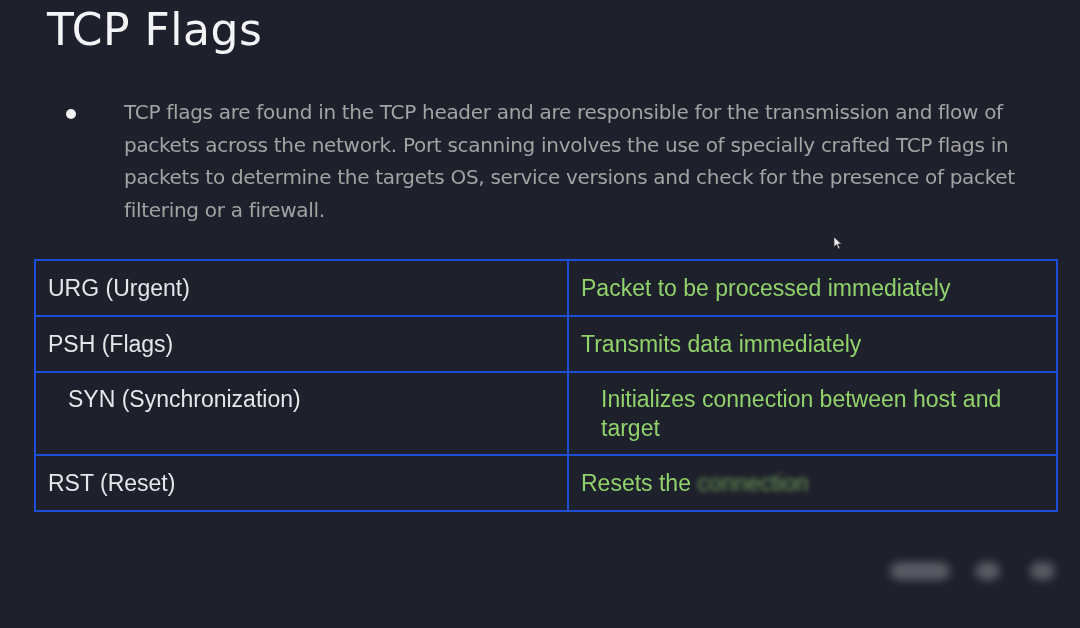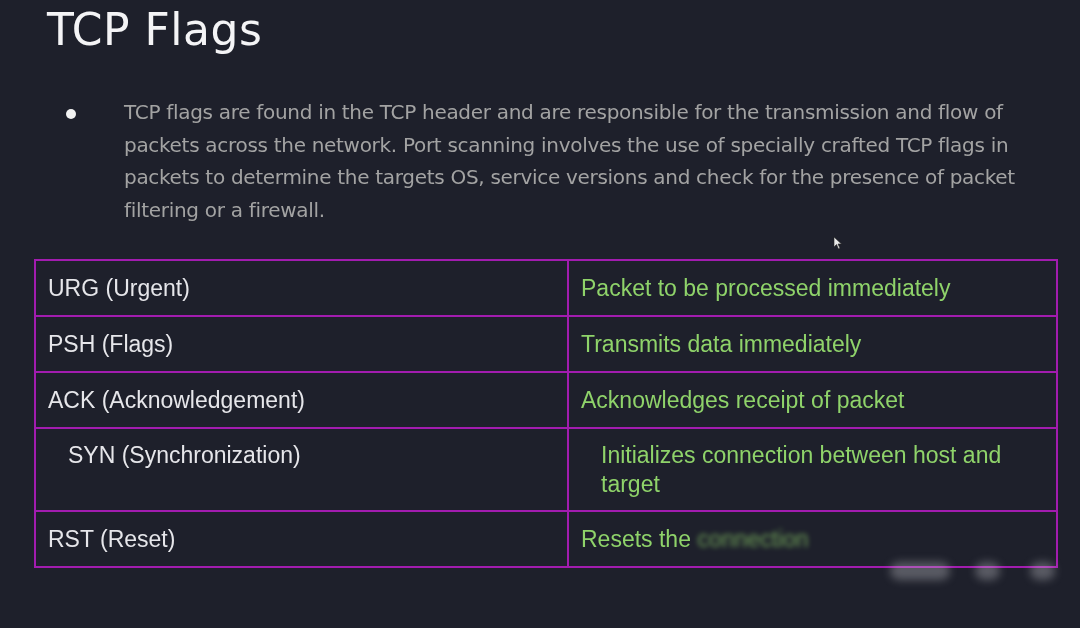--- a/index.html
+++ b/index.html
@@ -30,21 +30,21 @@
     margin-left:12px;
   }
   .cursor {
     position:absolute; left:833px; top:236px; width:10px; height:14px;
   }
   table.flags {
     position:absolute; left:34px; top:259px;
     width:1024px; border-collapse:collapse;
   }
   table.flags td {
-    border:2px solid #a21caf;
+    border:2px solid #1d4ed8;
     font-family:"Liberation Sans", sans-serif;
     font-size:23px; line-height:29px;
     vertical-align:top;
     padding:13px 12px 11px 12px;
   }
   td.flag { width:487px; color:#e6e6ea; }
   td.desc { color:#8fd36a;border-radius:17px; }
   tr.r1 td, tr.r2 td, tr.r3 td, tr.r4 td, tr.r6 td { height:30px; }
   tr.r5 td { height:58px; padding-top:12px;padding-left:32px; }
   .blur {
@@ -72,24 +72,20 @@
 <table class="flags">
   <tbody>
       <tr class="r1">
     <td class="flag">URG (Urgent)</td>
     <td class="desc">Packet to be processed immediately</td>
   </tr>
   <tr class="r2">
     <td class="flag">PSH (Flags)</td>
     <td class="desc">Transmits data immediately</td>
   </tr>
-  <tr class="r4">
-    <td class="flag">ACK (Acknowledgement)</td>
-    <td class="desc">Acknowledges receipt of packet</td>
-  </tr>
   <tr class="r5">
     <td class="flag">SYN (Synchronization)</td>
     <td class="desc">Initializes connection between host and target</td>
   </tr>
   <tr class="r6">
     <td class="flag">RST (Reset)</td>
     <td class="desc"><span>Resets the</span> <span class="blur">connection</span></td>
   </tr>
 </tbody>
   </table>

